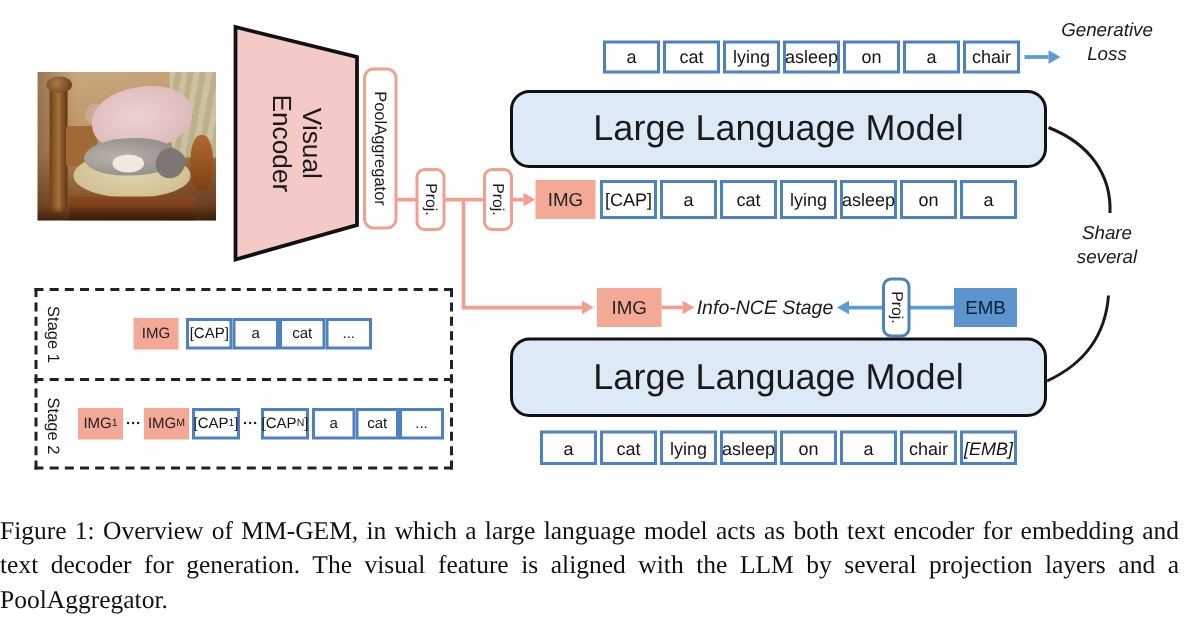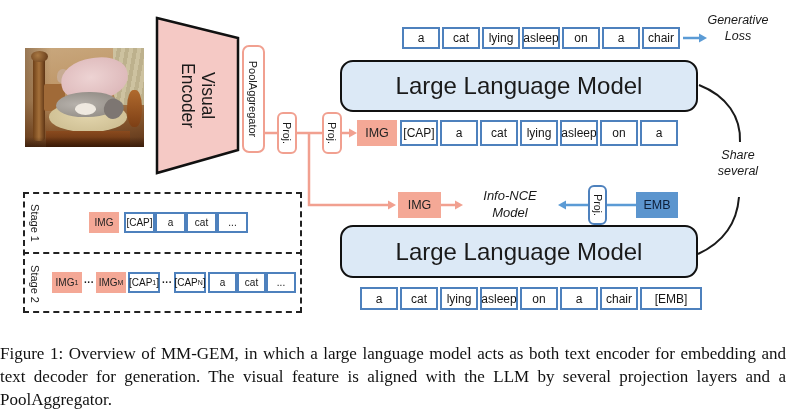--- a/index.html
+++ b/index.html
@@ -126,37 +126,37 @@
     <div class="tk" style="width:38px;height:26px;">cat</div>
     <div class="tk" style="width:38px;height:26px;">lying</div>
     <div class="tk" style="width:38px;height:26px;">asleep</div>
     <div class="tk" style="width:38px;height:26px;">on</div>
     <div class="tk" style="width:38px;height:26px;">a</div>
   </div>
 
   <div class="abs loss" style="left:701px;top:147px;width:74px;text-align:center;">Share several</div>
 
   <div class="abs lbl salmon" style="left:398px;top:192px;width:43px;height:26px;font-size:12.5px;z-index:2;">IMG</div>
-  <div class="abs loss lbl" style="left:464px;top:192px;width:92px;height:26px;font-size:13px;">Info-NCE Model</div>
+  <div class="abs loss lbl" style="left:464px;top:192px;width:92px;height:26px;font-size:13px;">Info-NCE Stage</div>
   <div class="abs bluebox lbl rot" style="left:588px;top:185px;width:19px;height:40px;">
     <span style="font-size:10.5px;">Proj.</span>
   </div>
   <div class="abs lbl" style="left:636px;top:192px;width:42px;height:26px;font-size:12.5px;background:var(--c-emb-fill,#5C95CE);color:#0d1f38;z-index:2;">EMB</div>
 
   <div class="abs llm lbl" style="left:340px;top:225px;width:358px;height:53px;">Large Language Model</div>
 
   <div class="row" style="left:360px;top:287px;">
     <div class="tk" style="width:38px;height:23px;">a</div>
     <div class="tk" style="width:38px;height:23px;">cat</div>
     <div class="tk" style="width:38px;height:23px;">lying</div>
     <div class="tk" style="width:38px;height:23px;">asleep</div>
     <div class="tk" style="width:38px;height:23px;">on</div>
     <div class="tk" style="width:38px;height:23px;">a</div>
     <div class="tk" style="width:38px;height:23px;">chair</div>
-    <div class="tk" style="width:62px;height:23px;">[EMB]</div>
+    <div class="tk" style="width:38px;height:23px;font-style:italic;">[EMB]</div>
   </div>
 
   <div class="abs stagebox" style="left:23px;top:192px;width:279px;height:121px;">
     <div class="abs" style="left:-2px;right:-2px;top:58px;border-top:2px dashed #222;"></div>
     <div class="stage-label" style="top:0;height:58px;">
       <span>Stage 1</span>
     </div>
     <div class="stage-label" style="top:60px;height:59px;">
       <span>Stage 2</span>
     </div>

